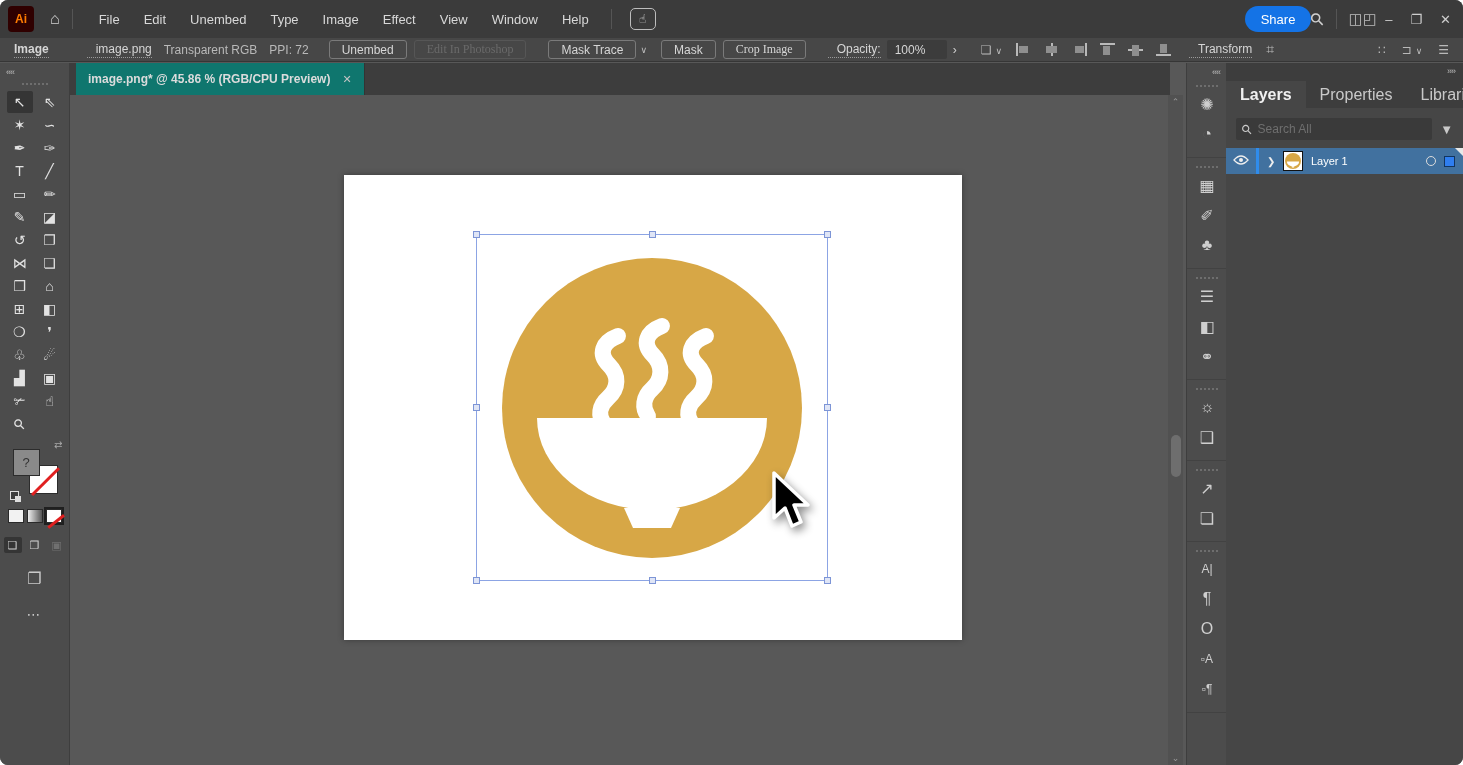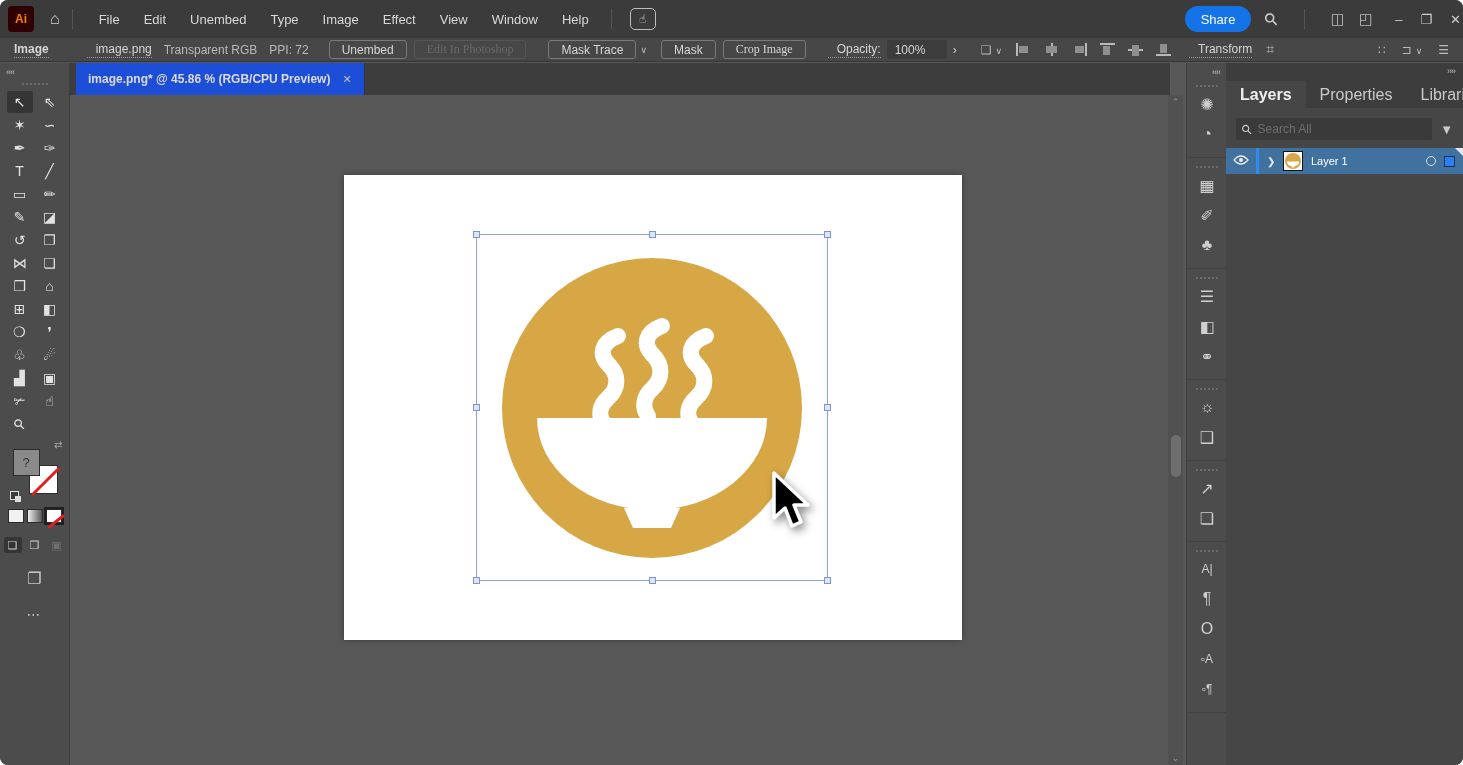--- a/index.html
+++ b/index.html
@@ -12,21 +12,21 @@
               display:flex; align-items:center; }
   .ai-logo { width:26px; height:26px; margin-left:8px; border-radius:4px; background:#2f0000;
              color:#ff7c00; font-weight:bold; font-size:12px; display:flex; align-items:center;
              justify-content:center; }
   .home-ic { margin-left:16px; font-size:16px; color:#d0d0d0; }
   .tb-sep { width:1px; height:20px; background:#555; margin:0 12px; }
   .menus { display:flex; gap:4px; margin-left:4px; }
   .menus span { padding:4px 10px; font-size:13px; color:#d8d8d8; cursor:default;text-align:center; }
   .touch-ws { margin-left:6px; width:26px; height:22px; border:1.5px solid #bdbdbd; border-radius:5px;
               display:flex; align-items:center; justify-content:center; font-size:12px; color:#cfcfcf; }
-  .tb-right { margin-left:auto; display:flex; align-items:center; gap:14px; padding-right:2px; }
+  .tb-right { margin-left:auto; display:flex; align-items:center; padding-right:12px; }
   .share-btn { background:#1473e6; color:#fff; border:none; border-radius:13px; height:26px;
                padding:0 16px; font-size:13px; font-family:inherit; }
   .search-ic { font-size:17px; transform:rotate(-45deg); color:#d0d0d0; }
   .ws-ic { font-size:15px; color:#bdbdbd; }
   .win-ctl { display:flex; gap:18px; margin-left:8px; color:#cfcfcf; font-size:13px; }
 
   
   .controlbar { position:absolute; left:0; top:38px; width:100%; height:24px; background:#474747;
                 border-bottom:1px solid #363636; display:flex; align-items:center; font-size:12px; }
   .cb-label { margin-left:14px; font-weight:bold; border-bottom:1px dotted #9a9a9a; padding-bottom:1px; }
@@ -89,21 +89,21 @@
   .modes { display:flex; gap:4px; justify-content:center; margin-top:14px; }
   .mode { width:18px; height:16px; display:flex; align-items:center; justify-content:center;
           font-size:11px; color:#cfcfcf; border-radius:2px; }
   .mode.active { background:#353535; }
   .mode.dim { color:#707070; }
   .screen-mode { text-align:center; margin-top:16px; font-size:16px; color:#c9c9c9; }
   .more-dots { text-align:center; margin-top:18px; font-size:14px; color:#c9c9c9; letter-spacing:2px; }
 
   
   .tabbar { position:absolute; left:70px; top:63px; width:1100px; height:32px; background:#3d3d3d; }
-  .doc-tab { position:absolute; left:6px; top:0; height:32px; background:#1d4ed8; display:flex;
+  .doc-tab { position:absolute; left:6px; top:0; height:32px; background:#0f766e; display:flex;
              align-items:center; padding:0 12px; gap:12px; font-size:12px; color:#dcdcdc;
              border-right:1px solid #333; }
   .doc-tab b { font-weight:bold; }
   .tab-close { font-size:11px; color:#c4c4c4; }
 
   
   .canvas { position:absolute; left:70px; top:95px; width:1100px; bottom:0; background:#585858; }
   .artboard { position:absolute; left:274px; top:80px; width:618px; height:465px; background:#ffffff;
               box-shadow:0 0 6px rgba(0,0,0,.35); }
   .soup { position:absolute; left:432px; top:163px; }

